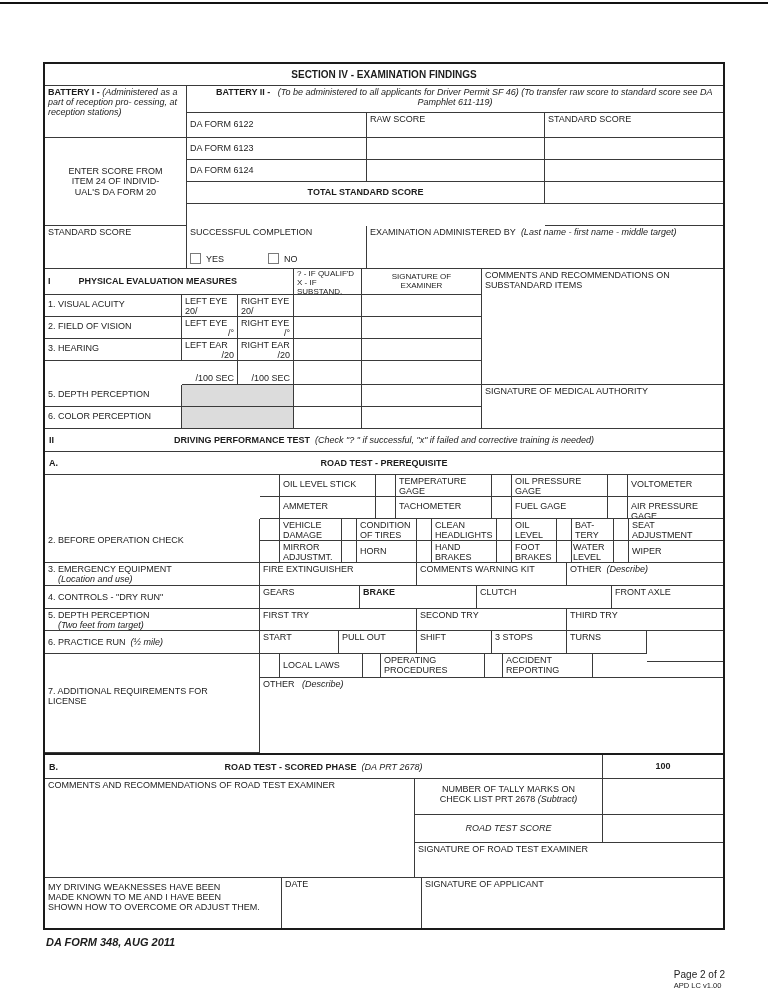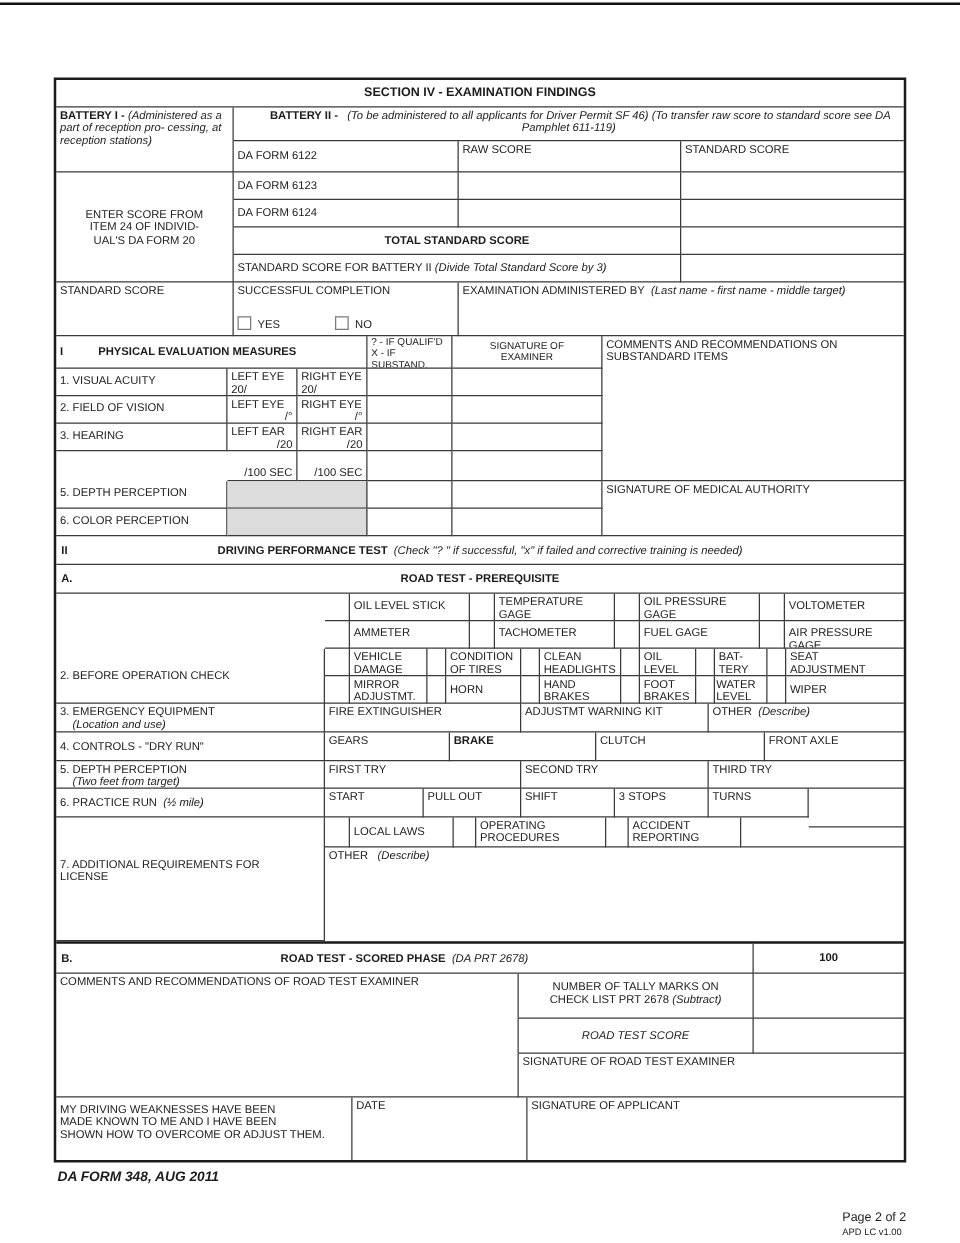--- a/index.html
+++ b/index.html
@@ -65,24 +65,20 @@
     <div class="c br bb" style="grid-column:3;grid-row:4;"></div>
     <div class="c bb" style="grid-column:4;grid-row:4;"></div>
 
     <div class="c br bb" style="grid-column:2;grid-row:5;padding-top:5px;">DA FORM 6124</div>
     <div class="c br bb" style="grid-column:3;grid-row:5;"></div>
     <div class="c bb" style="grid-column:4;grid-row:5;"></div>
 
     <div class="c br bb vctr b" style="grid-column:2/4;grid-row:6;">TOTAL STANDARD SCORE</div>
     <div class="c bb" style="grid-column:4;grid-row:6;"></div>
 
-    <div class="c br bb" style="grid-column:2/4;grid-row:7;display:flex;align-items:center;">
-      <span>STANDARD SCORE FOR BATTERY II</span>&nbsp;
-      <span class="it">(Divide Total Standard Score by 3)</span>
-    </div>
     <div class="c bb" style="grid-column:4;grid-row:7;"></div>
 
     <div class="c br bb" style="grid-column:1;grid-row:8;">STANDARD SCORE</div>
     <div class="c br bb colflex" style="grid-column:2;grid-row:8;">
       <div>SUCCESSFUL COMPLETION</div>
       <div class="bottom" style="margin-bottom:3px;display:flex;gap:44px;">
         <span><span class="chkbox"></span><span>YES</span></span>
         <span><span class="chkbox"></span><span>NO</span></span>
       </div>
     </div>
@@ -235,21 +231,21 @@
     <div class="c br bb" style="grid-column:12;grid-row:2;"></div>
     <div class="c bb" style="grid-column:13;grid-row:2;padding-top:5px;">WIPER</div>
   </div>
 
   <div class="row" style="height:23px;">
     <div class="c br bb" style="width:215px;">
       <div>3. EMERGENCY EQUIPMENT</div>
       <div class="it note-ind">(Location and use)</div>
     </div>
     <div class="c br bb" style="width:157px;"><span>FIRE EXTINGUISHER</span></div>
-    <div class="c br bb" style="width:150px;"><span>ADJUSTMT WARNING KIT</span></div>
+    <div class="c br bb" style="width:150px;"><span>COMMENTS WARNING KIT</span></div>
     <div class="c bb" style="width:156px;">
       <span>OTHER</span>&nbsp;
       <span class="it">(Describe)</span>
     </div>
   </div>
 
   <div class="row" style="height:23px;">
     <div class="c br bb" style="width:215px;padding-top:6px;">4. CONTROLS - "DRY RUN"</div>
     <div class="c br bb" style="width:100px;"><span>GEARS</span></div>
     <div class="c br bb" style="width:117px;font-weight:bold;"><span>BRAKE</span></div>

